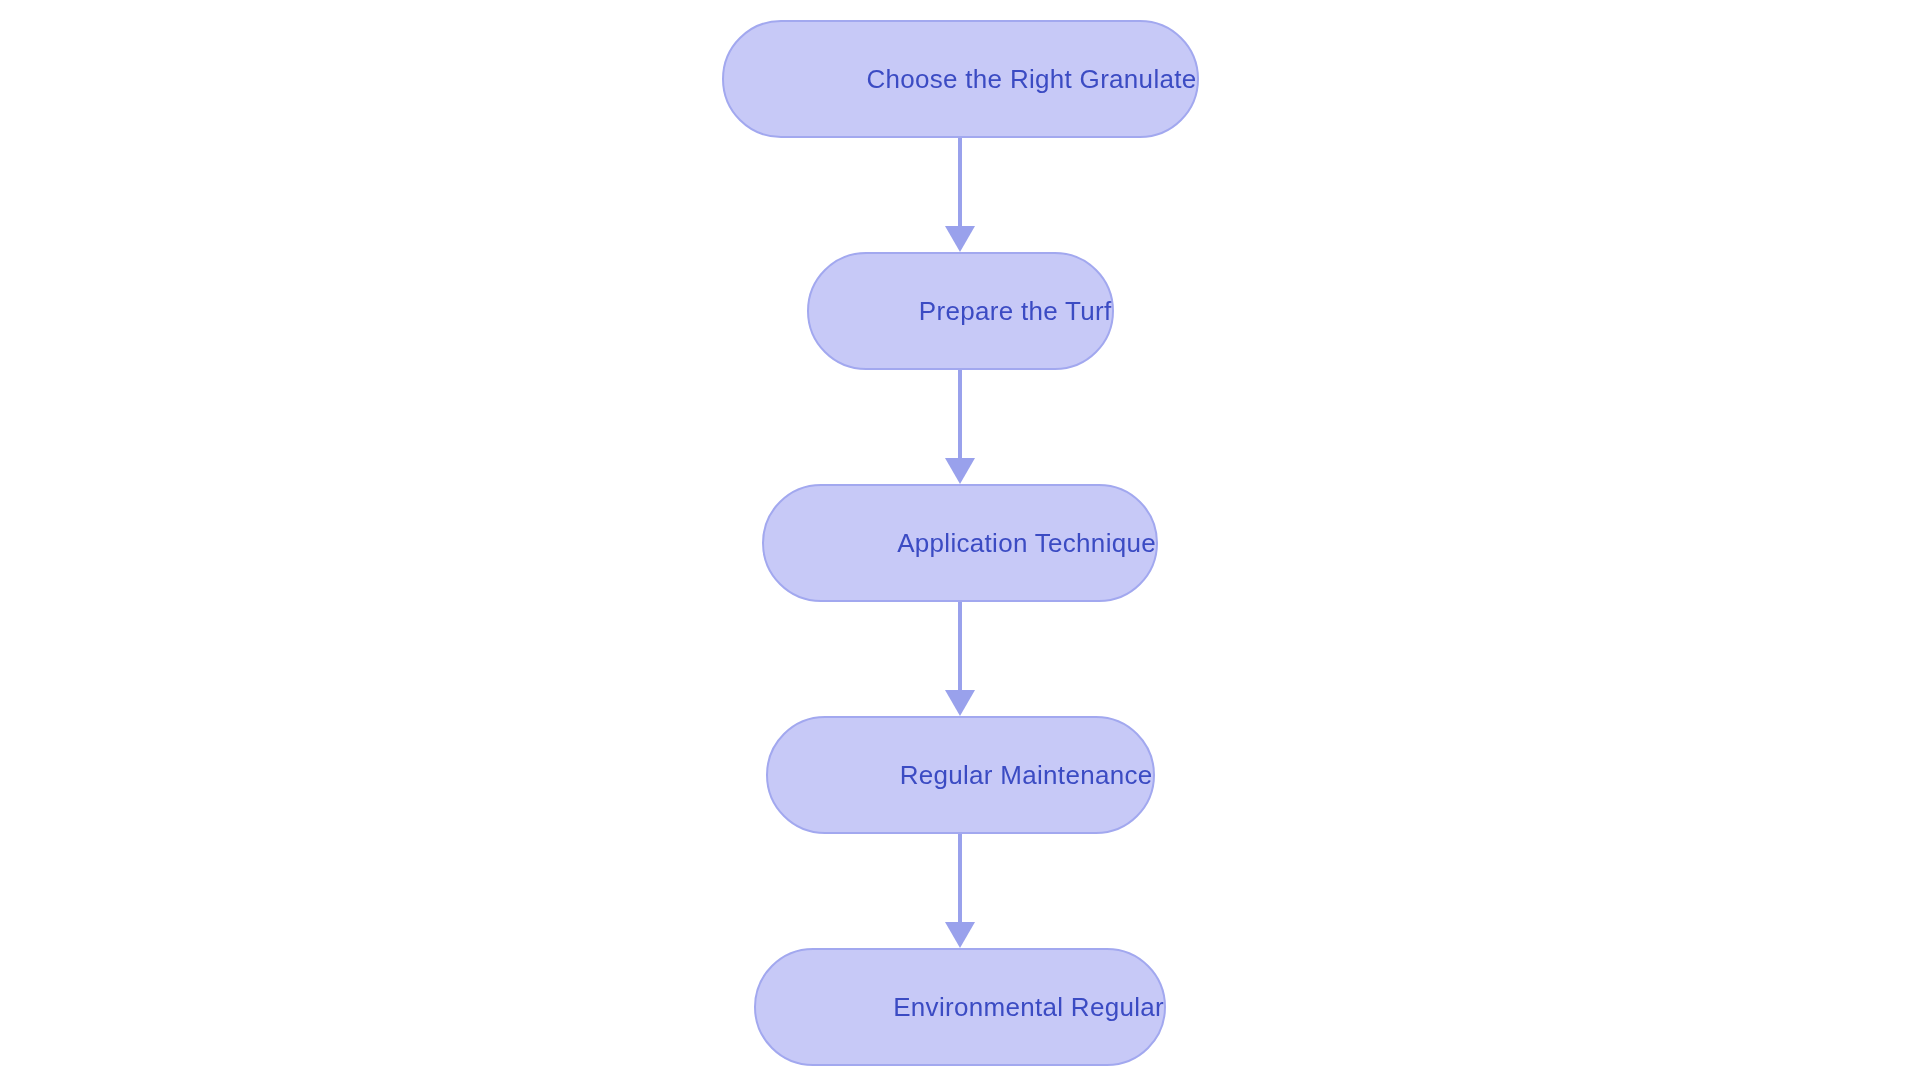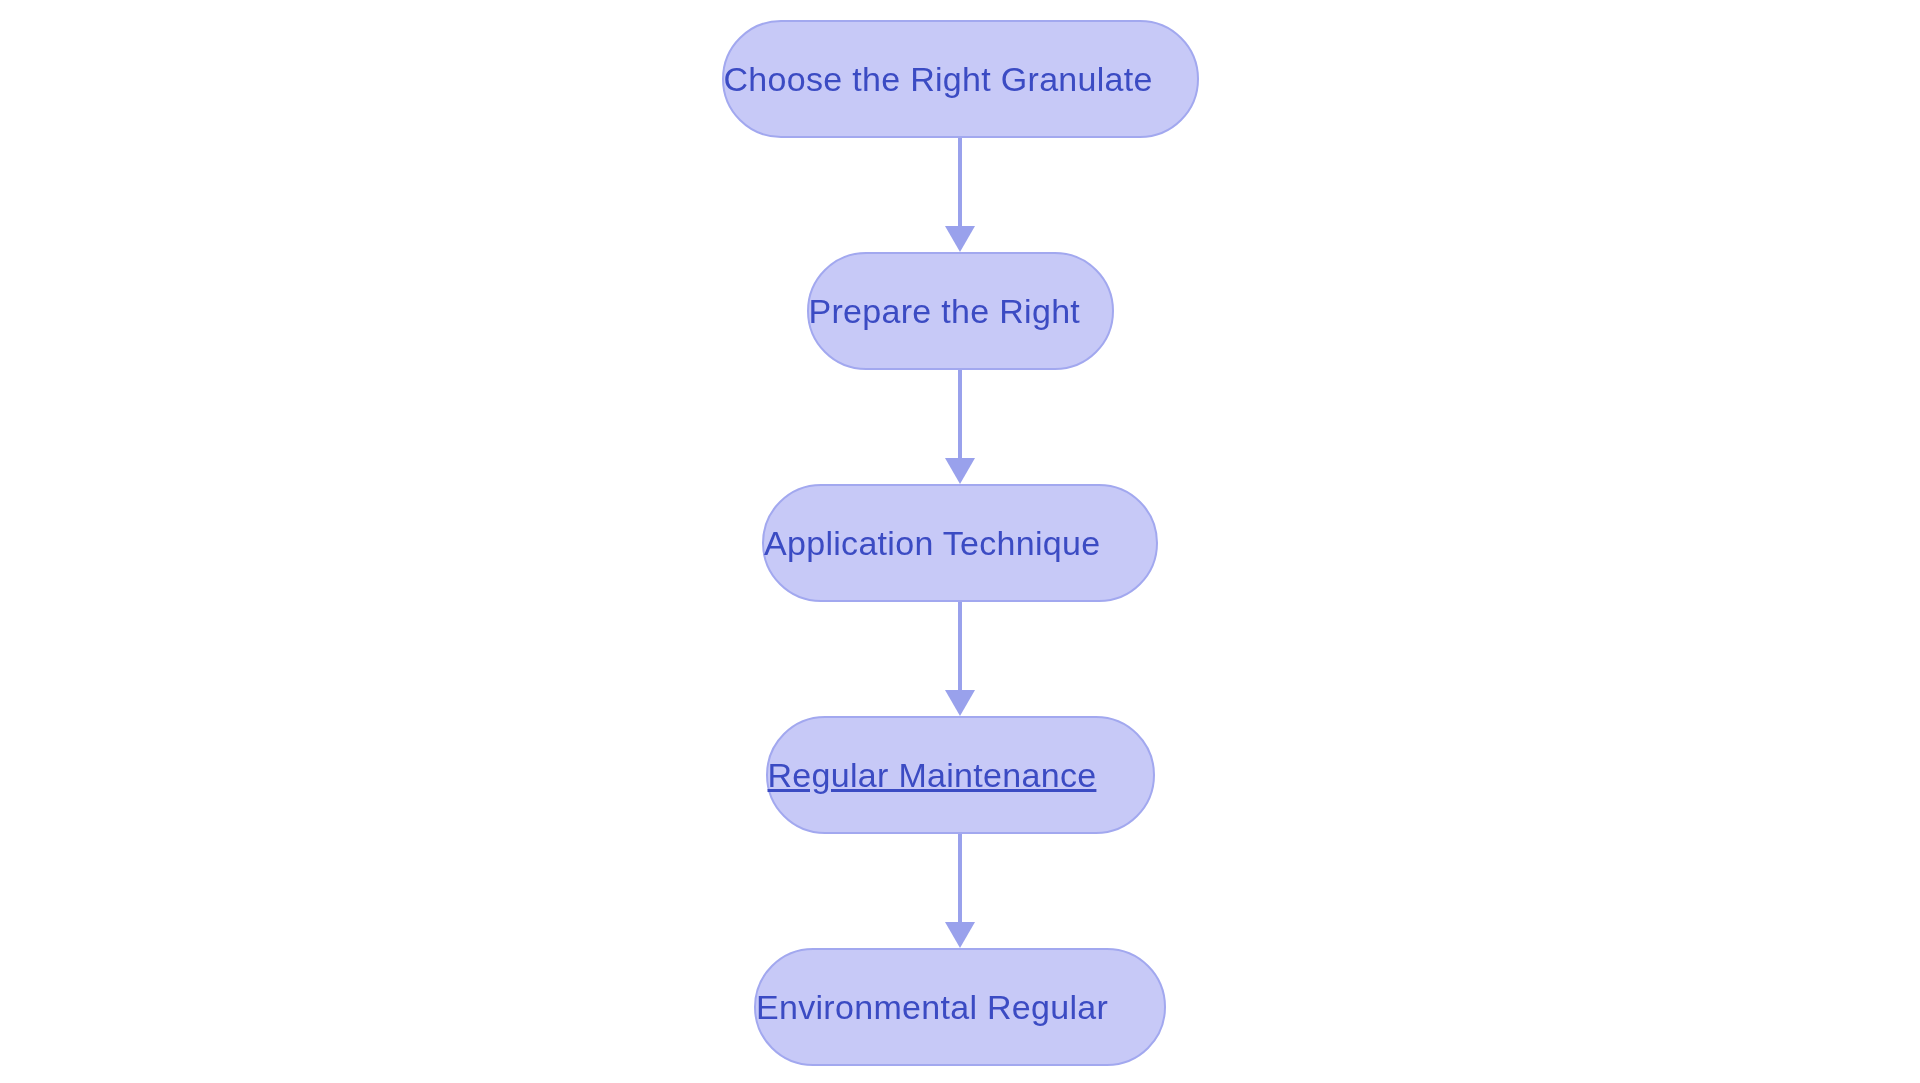--- a/index.html
+++ b/index.html
@@ -36,30 +36,30 @@
     align-items: center;
   }
   .node {
     height: 118px;
     border-radius: 59px;
     background: var(--node-fill, #c7c9f7);
     border: 2px solid var(--node-border, #a2a8ef);
     color: var(--node-text, #3b4bc3);
     display: flex;
     align-items: center;
-    justify-content: flex-start;
-    font-size: 34px;
+    justify-content: flex-end;
+    font-size: 26px;
     letter-spacing: 0.3px;
     white-space: nowrap;
     flex: 0 0 auto;
   }
   .node.n1 { width: 477px; }
   .node.n2 { width: 307px; }
   .node.n3 { width: 396px; }
-  .node.n4 { width: 389px; text-decoration: underline; }
+  .node.n4 { width: 389px; }
   .node.n5 { width: 412px; }
   .connector {
     height: 114px;
     display: flex;
     flex-direction: column;
     align-items: center;
     flex: 0 0 auto;
   }
   .connector .line {
     width: 4px;
@@ -83,21 +83,21 @@
     <div class="node n1">
       <span>Choose the Right Granulate</span>
     </div>
 
     <div class="connector">
       <div class="line"></div>
       <div class="head"></div>
     </div>
 
     <div class="node n2">
-      <span>Prepare the Right</span>
+      <span>Prepare the Turf</span>
     </div>
 
     <div class="connector">
       <div class="line"></div>
       <div class="head"></div>
     </div>
 
     <div class="node n3">
       <span>Application Technique</span>
     </div>

